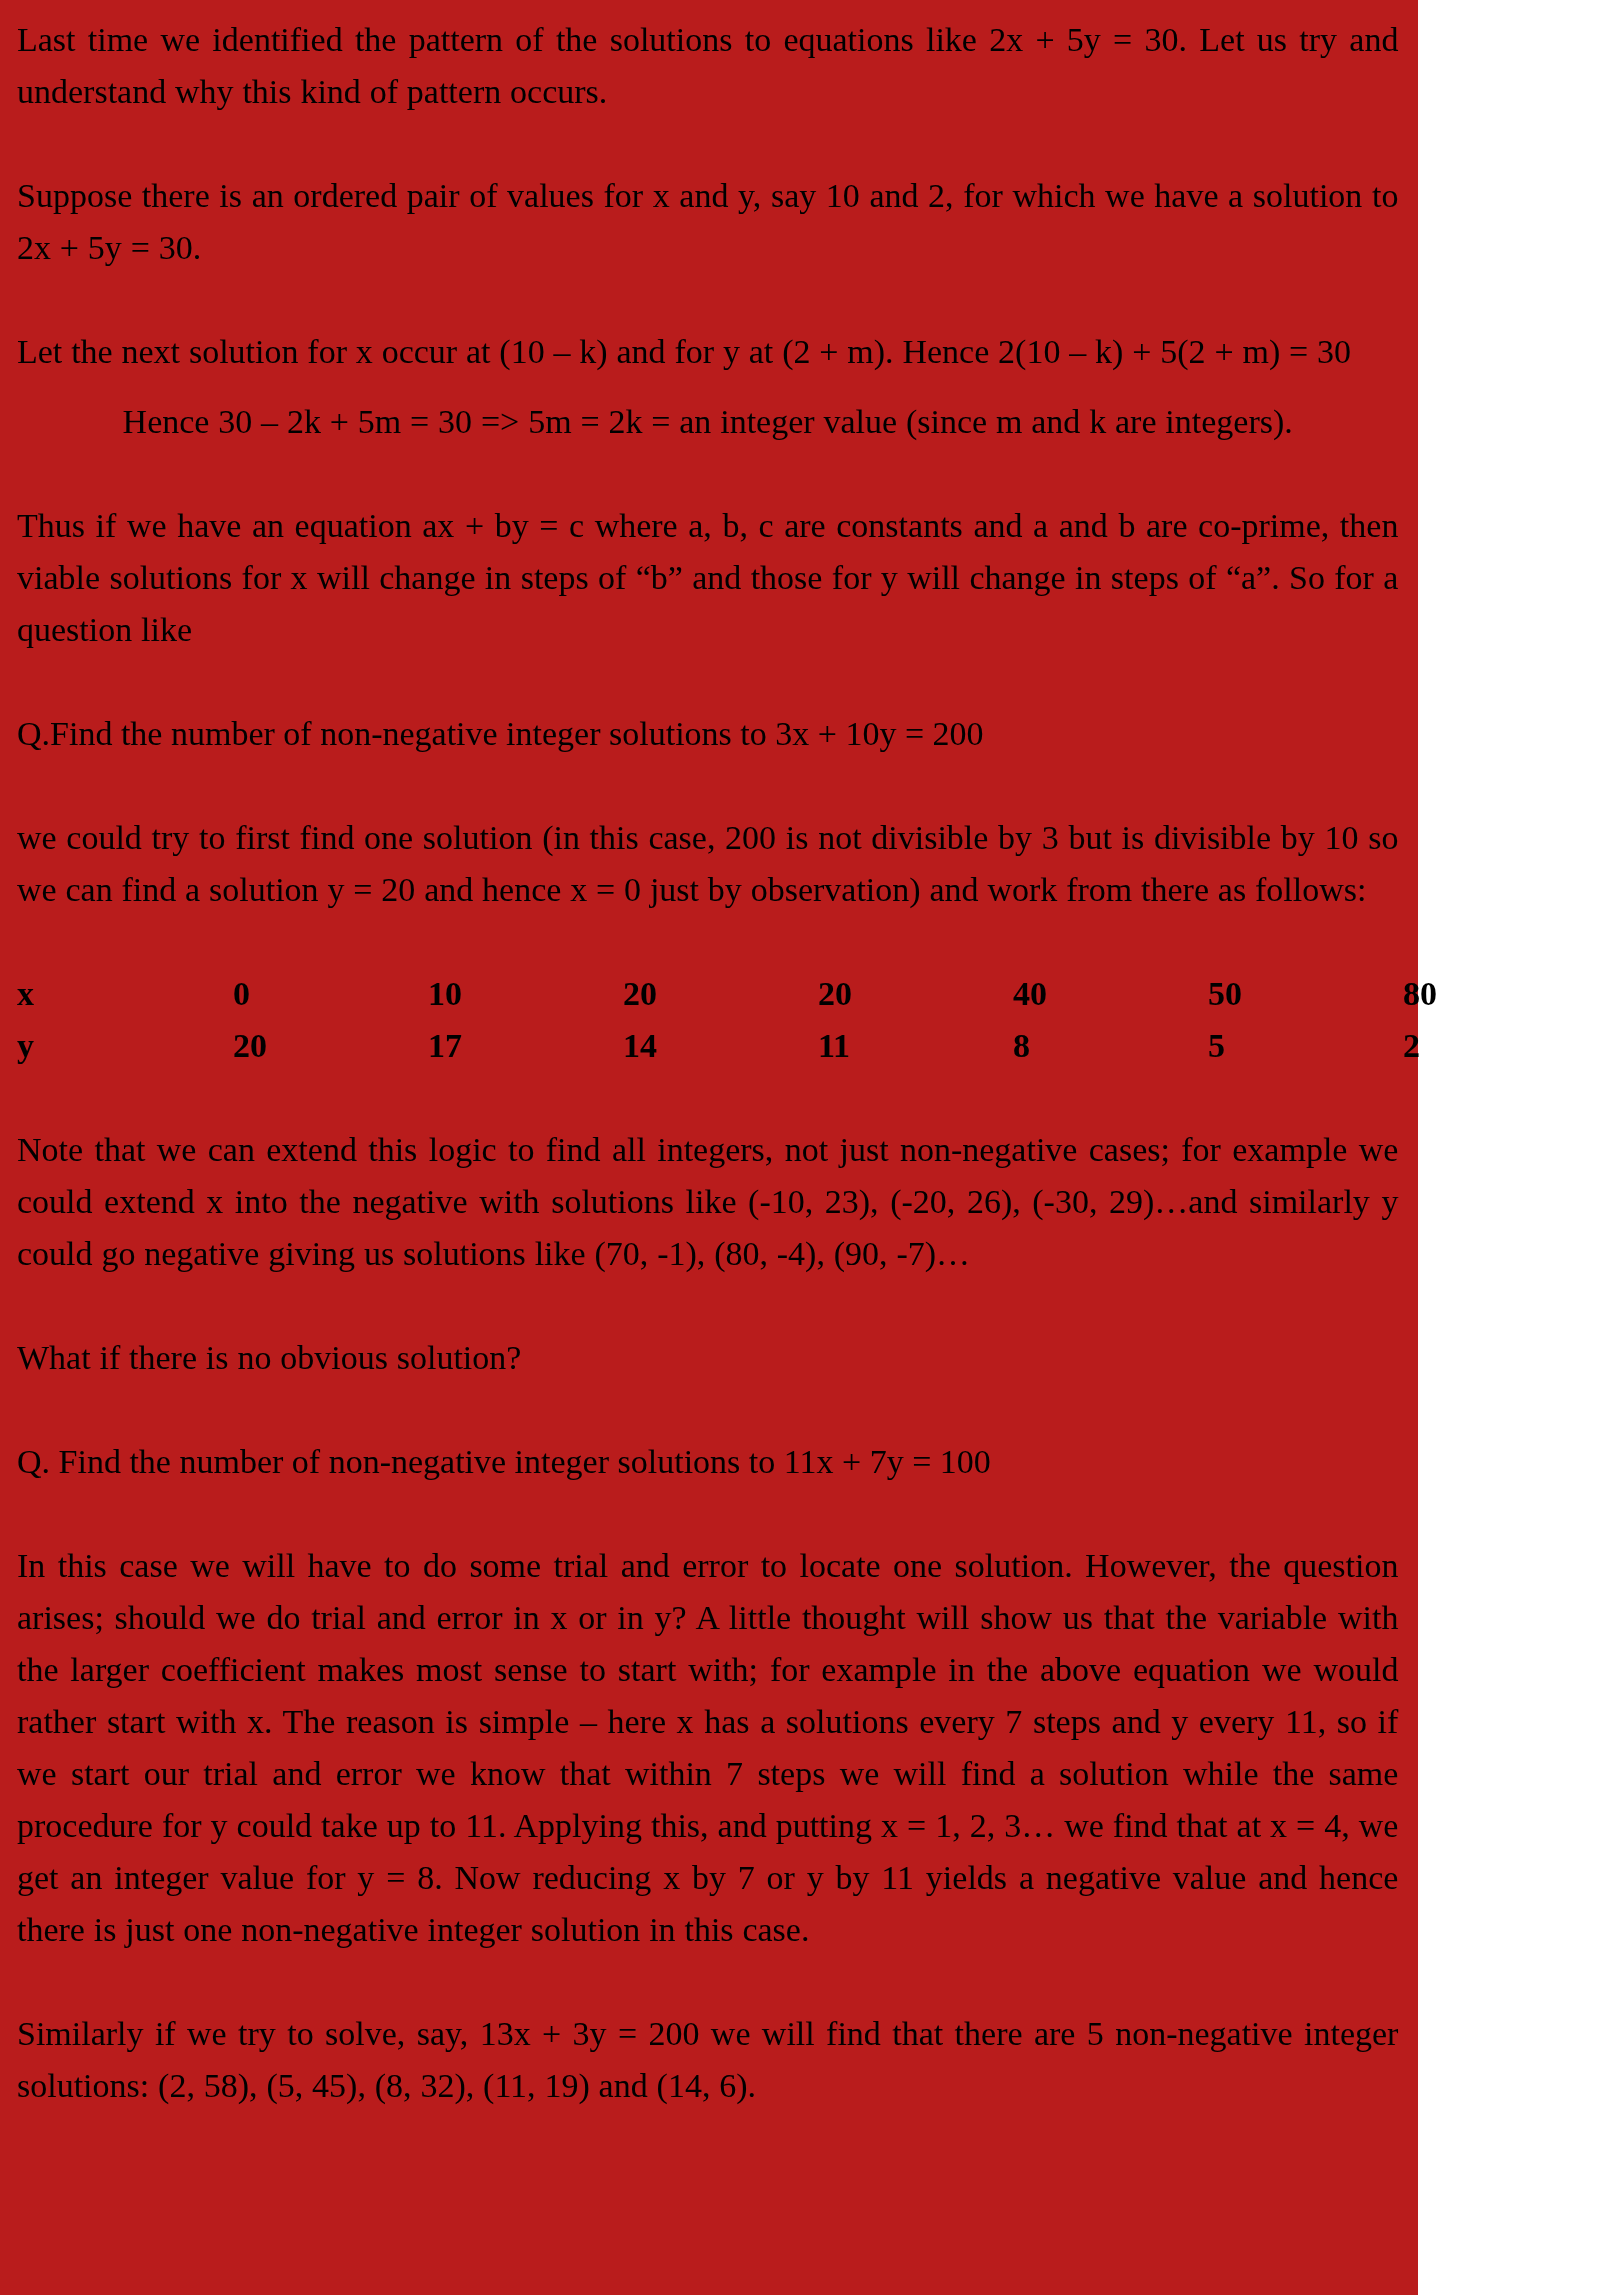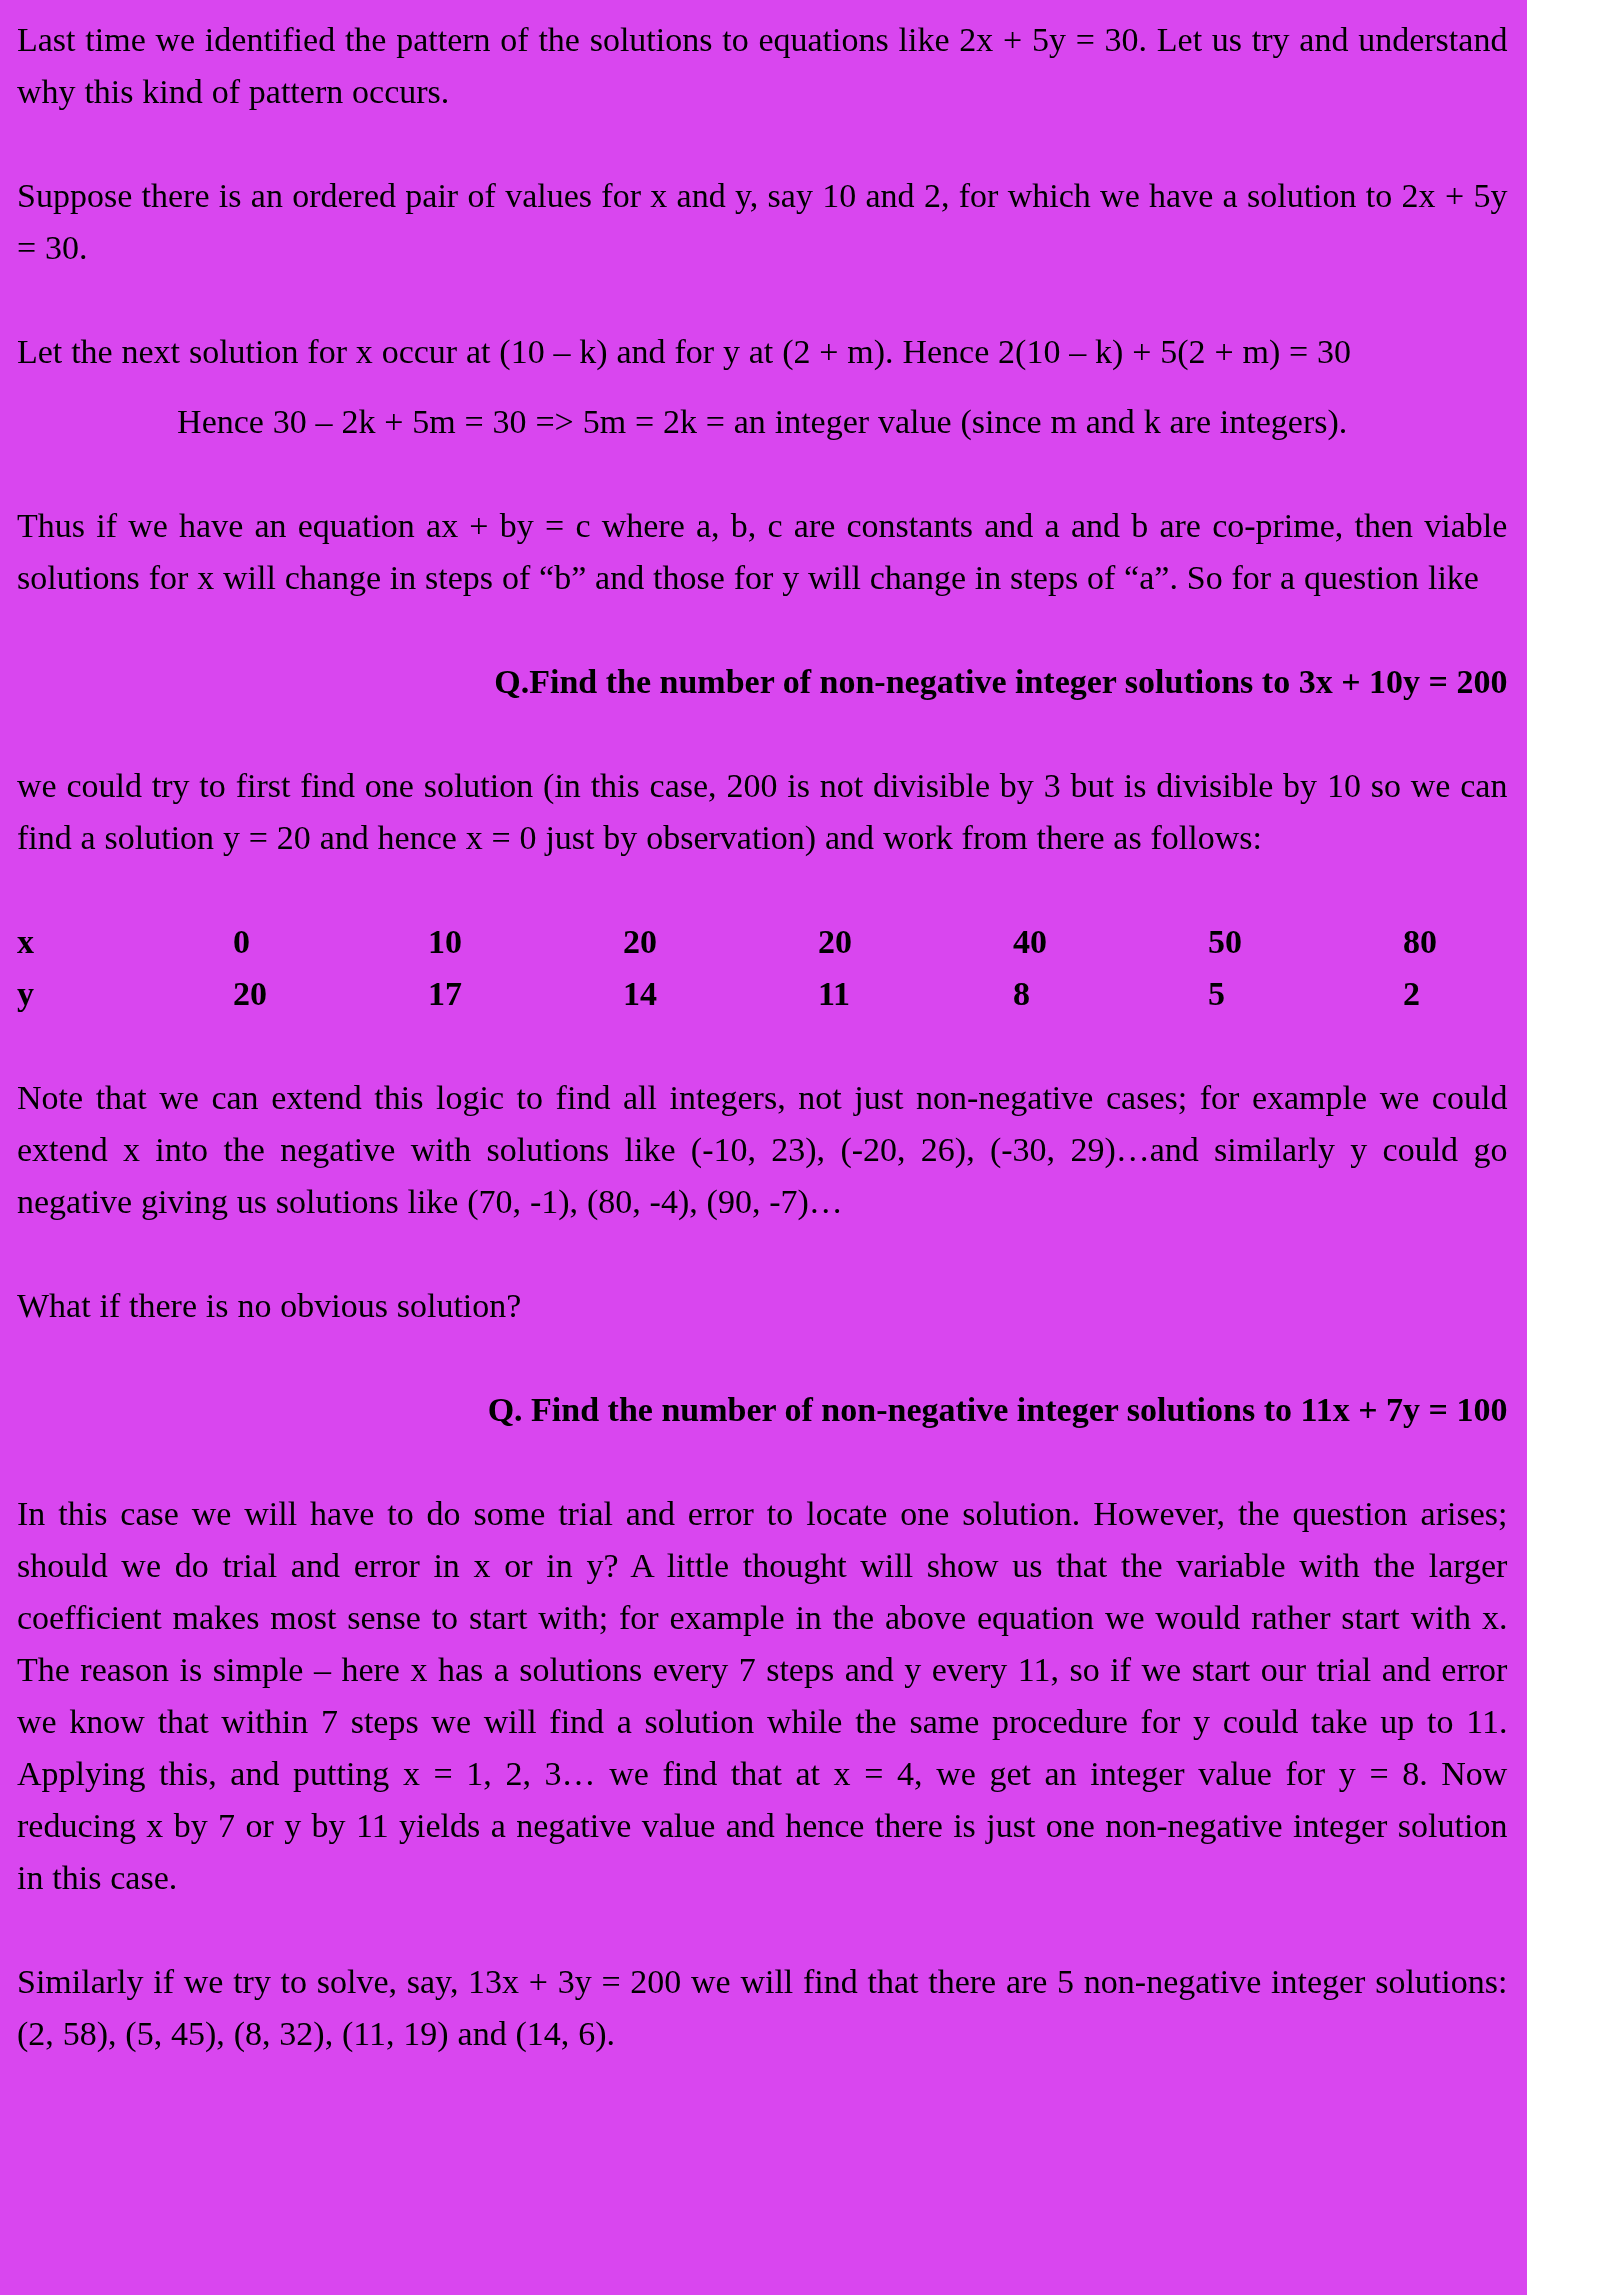--- a/index.html
+++ b/index.html
@@ -10,24 +10,24 @@
   body {
     width: 1623px;
     height: 2295px;
     font-family: "Liberation Serif", "DejaVu Serif", serif;
     color: #000000;
     -webkit-font-smoothing: antialiased;
   }
   .page {
     position: relative;
     box-sizing: border-box;
-    width: 1527px;
+    width: 1418px;
     height: 2295px;
     padding: 14.4px 19.6px 0 17px;
-    background: #d946ef;
+    background: #b91c1c;
   }
   p.para {
     margin: 0 0 52px 0;
     font-size: 34px;
     line-height: 52px;
     text-align: justify;
     text-justify: inter-word;
     -webkit-hyphens: none;
     hyphens: none;
     word-spacing: 0.01em;
@@ -35,22 +35,22 @@
   p.para.tight {
     margin-bottom: 18px;
   }
   p.para.lastline {
     text-align: center;
   }
   h2.qhead {
     margin: 0 0 52px 0;
     font-size: 34px;
     line-height: 52px;
-    font-weight: bold;
-    text-align: right;
+    font-weight: normal;
+    text-align: left;
   }
   
   table.soltable {
     margin: 0 0 52px 0;
     border-collapse: collapse;
     table-layout: fixed;
     width: 1449px;
     font-size: 34px;
     line-height: 52px;
     font-weight: bold;

